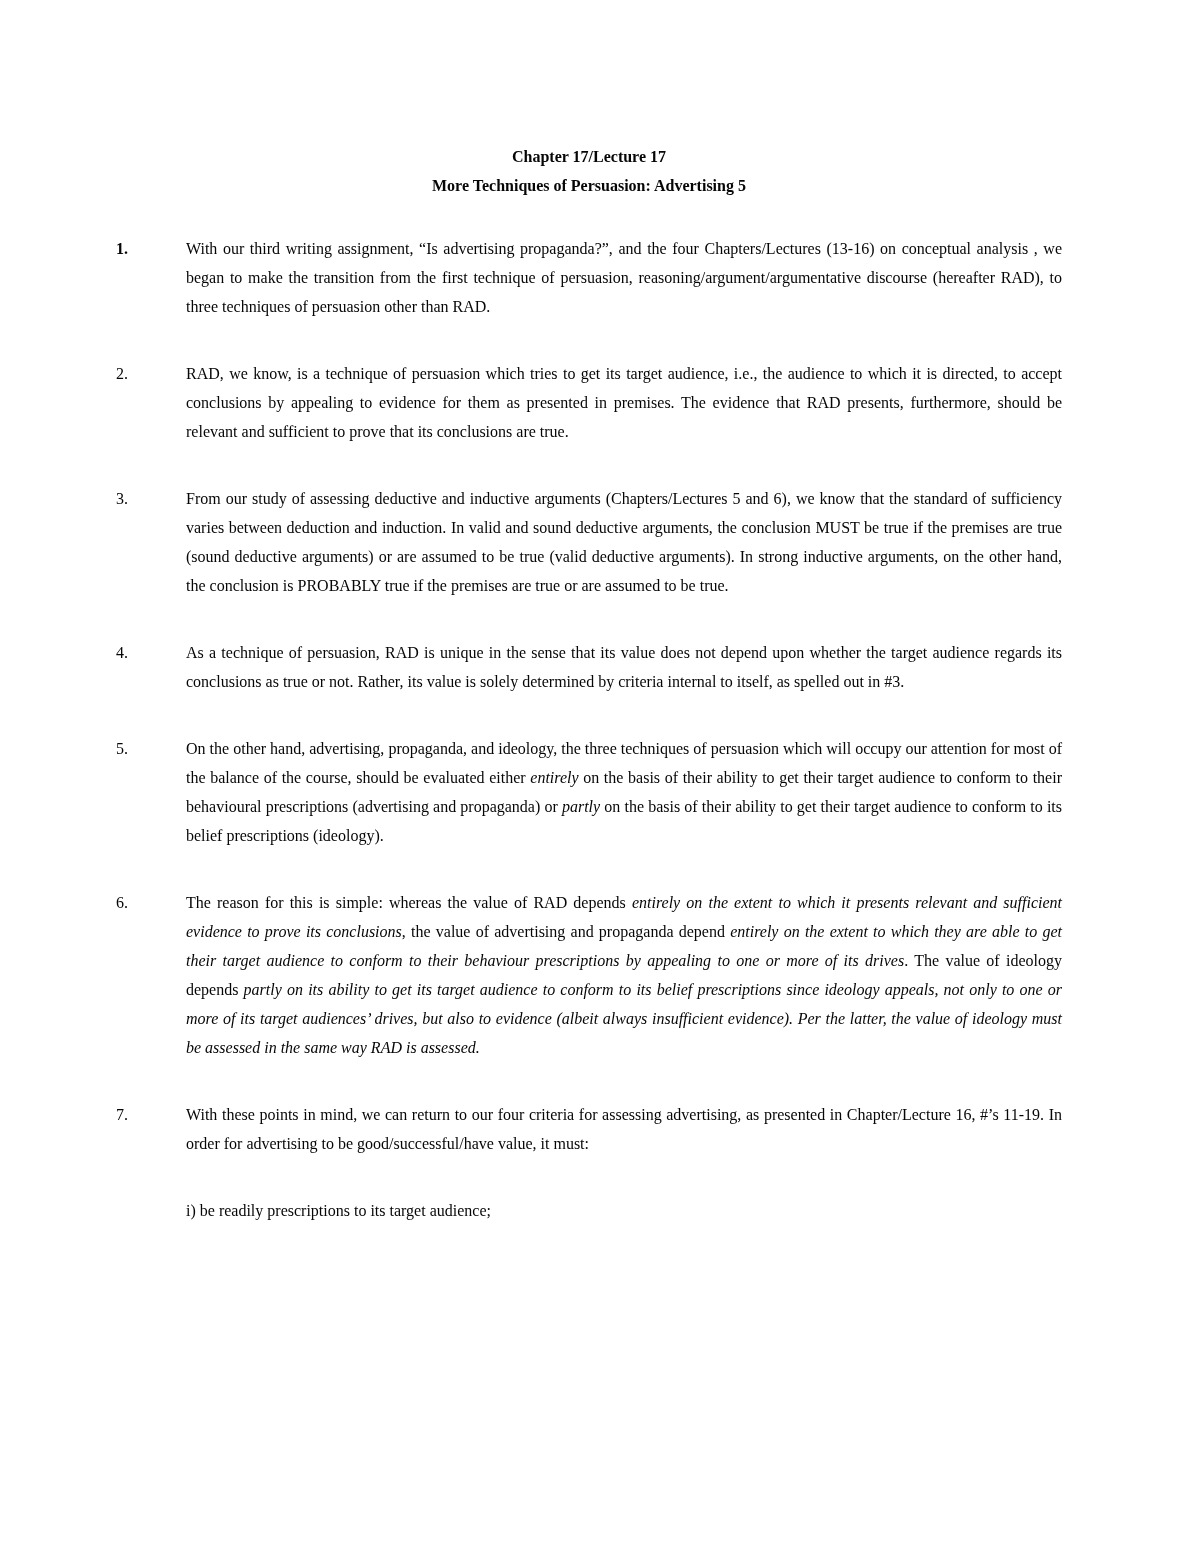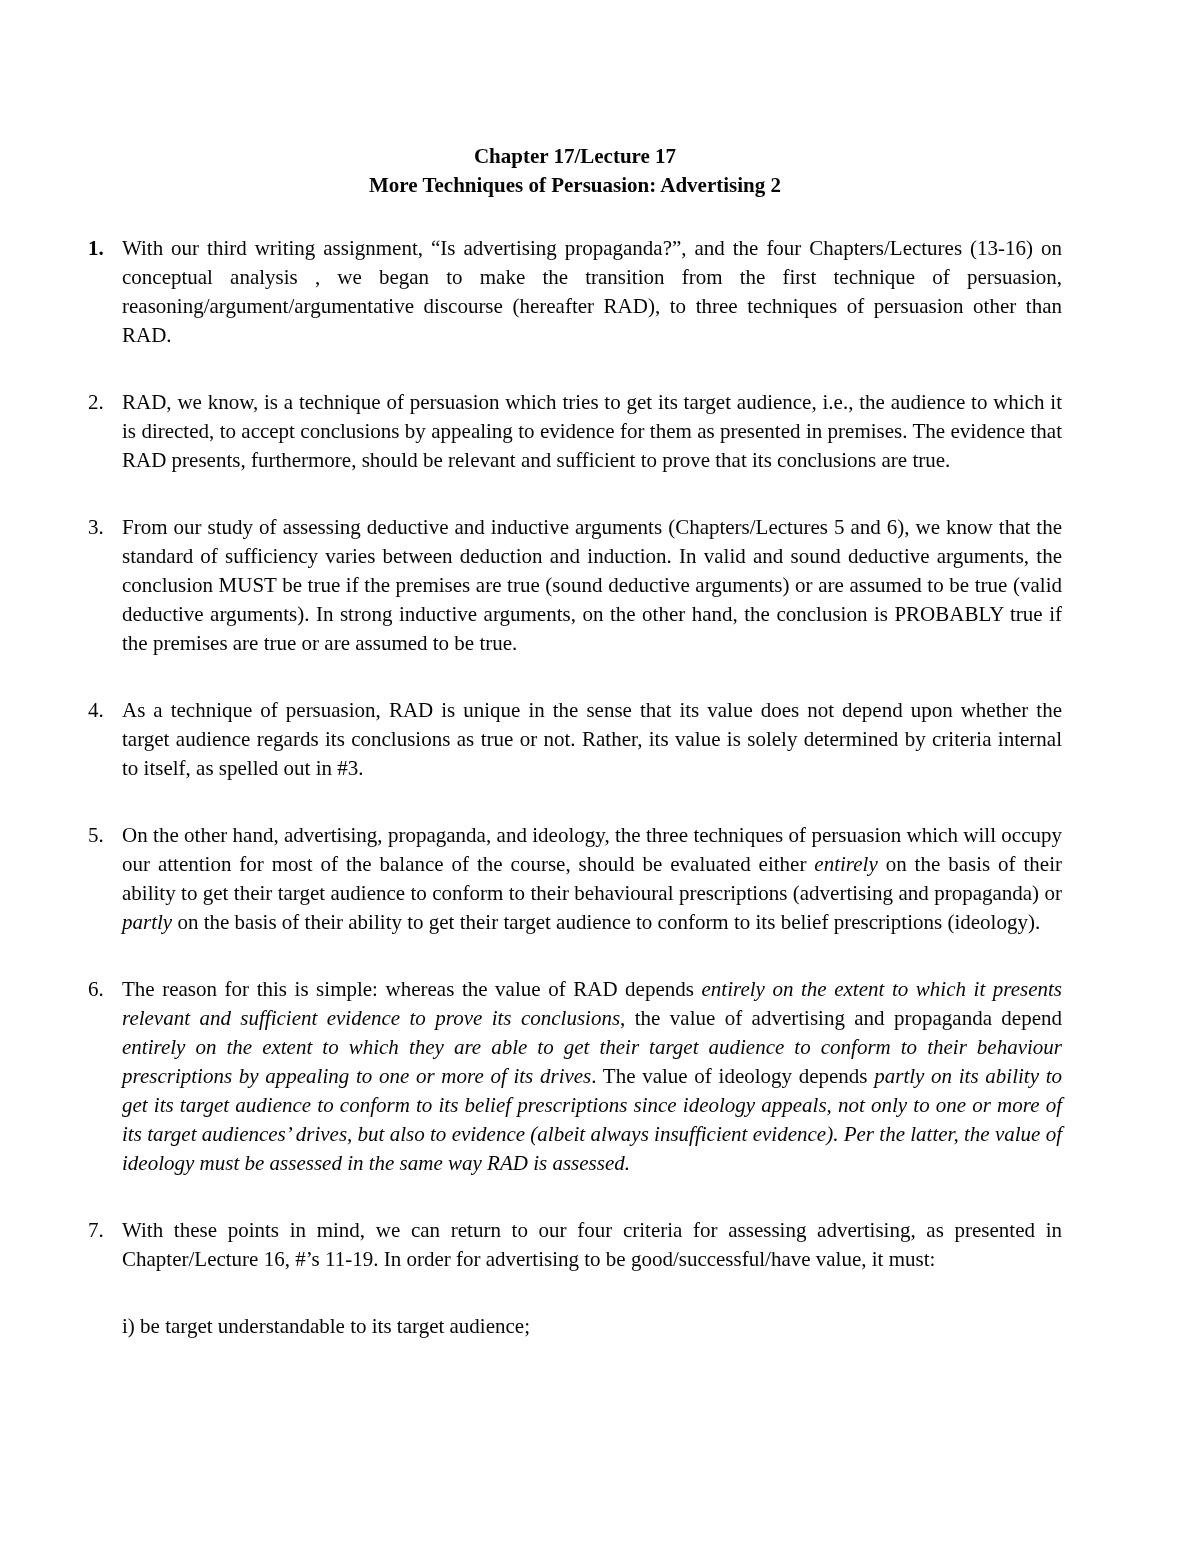--- a/index.html
+++ b/index.html
@@ -6,24 +6,24 @@
     margin: 0;
     padding: 0;
     background: #ffffff;
   }
   .page {
     position: relative;
     width: 1200px;
     height: 1553px;
     background: #ffffff;
     box-sizing: border-box;
-    padding: 142px 138px 0 88px;
+    padding: 142px 138px 0 116px;
     overflow: hidden;
     font-family: "Liberation Serif", "DejaVu Serif", serif;
-    font-size: 21px;
+    font-size: 16px;
     line-height: 29px;
     color: #060606;
     border-radius: 20px;
   }
   .title {
     text-align: center;
     font-weight: bold;
     margin-bottom: 34px;
   }
   .title div {
@@ -39,34 +39,35 @@
   .para .num {
     flex: 0 0 34px;
     width: 34px;
   }
   .para .num.bold {
     font-weight: bold;
   }
   .para .body {
     flex: 1 1 auto;
     text-align: justify;
+    margin-left: 36px;
   }
   .para .body em {
   }
   .para.sub {
     margin-bottom: 0;
   }
 </style>
 </head>
 <body>
 
 <div class="page">
   <div class="title">
     <div>Chapter 17/Lecture 17</div>
-    <div>More Techniques of Persuasion: Advertising 2</div>
+    <div>More Techniques of Persuasion: Advertising 5</div>
   </div>
   <div class="paragraphs">
       <div class="para">
         <span class="num bold">1.</span>
         <div class="body"><span>With our third writing assignment, “Is advertising propaganda?”, and the four Chapters/Lectures (13-16) on conceptual analysis , we began to make the transition from the first technique of persuasion, reasoning/argument/argumentative discourse (hereafter RAD), to three techniques of persuasion other than RAD.</span></div>
       </div>
       <div class="para">
         <span class="num">2.</span>
         <div class="body"><span>RAD, we know, is a technique of persuasion which tries to get its target audience, i.e., the audience to which it is directed, to accept conclusions by appealing to evidence for them as presented in premises. The evidence that RAD presents, furthermore, should be relevant and sufficient to prove that its conclusions  are true.</span></div>
       </div>
@@ -85,16 +86,16 @@
       <div class="para">
         <span class="num">6.</span>
         <div class="body"><span>The reason for this is simple: whereas the value of RAD depends </span><em>entirely on the extent to which it presents relevant and sufficient evidence to prove its conclusions</em><span>, the value of advertising and propaganda depend </span><em>entirely on the extent to which they are able to get their target audience to conform to their behaviour prescriptions by appealing to one or more of its drives</em><span>. The value of ideology depends </span><em>partly on its ability to get its target audience to conform to its belief prescriptions since ideology appeals, not only to one or more of its target audiences’ drives, but also to evidence (albeit always insufficient evidence). Per the latter, the value of ideology must be assessed in the same way RAD is assessed.</em></div>
       </div>
       <div class="para">
         <span class="num">7.</span>
         <div class="body"><span>With these points in mind, we can return to our four criteria for assessing advertising, as presented in Chapter/Lecture 16, #’s 11-19. In order for advertising to be good/successful/have value, it must:</span></div>
       </div>
       <div class="para sub">
         <span class="num"></span>
-        <div class="body"><span>i) be target understandable to its target audience;</span></div>
+        <div class="body"><span>i) be readily prescriptions to its target audience;</span></div>
       </div>
     </div>
 </div>
 
 </body></html>

